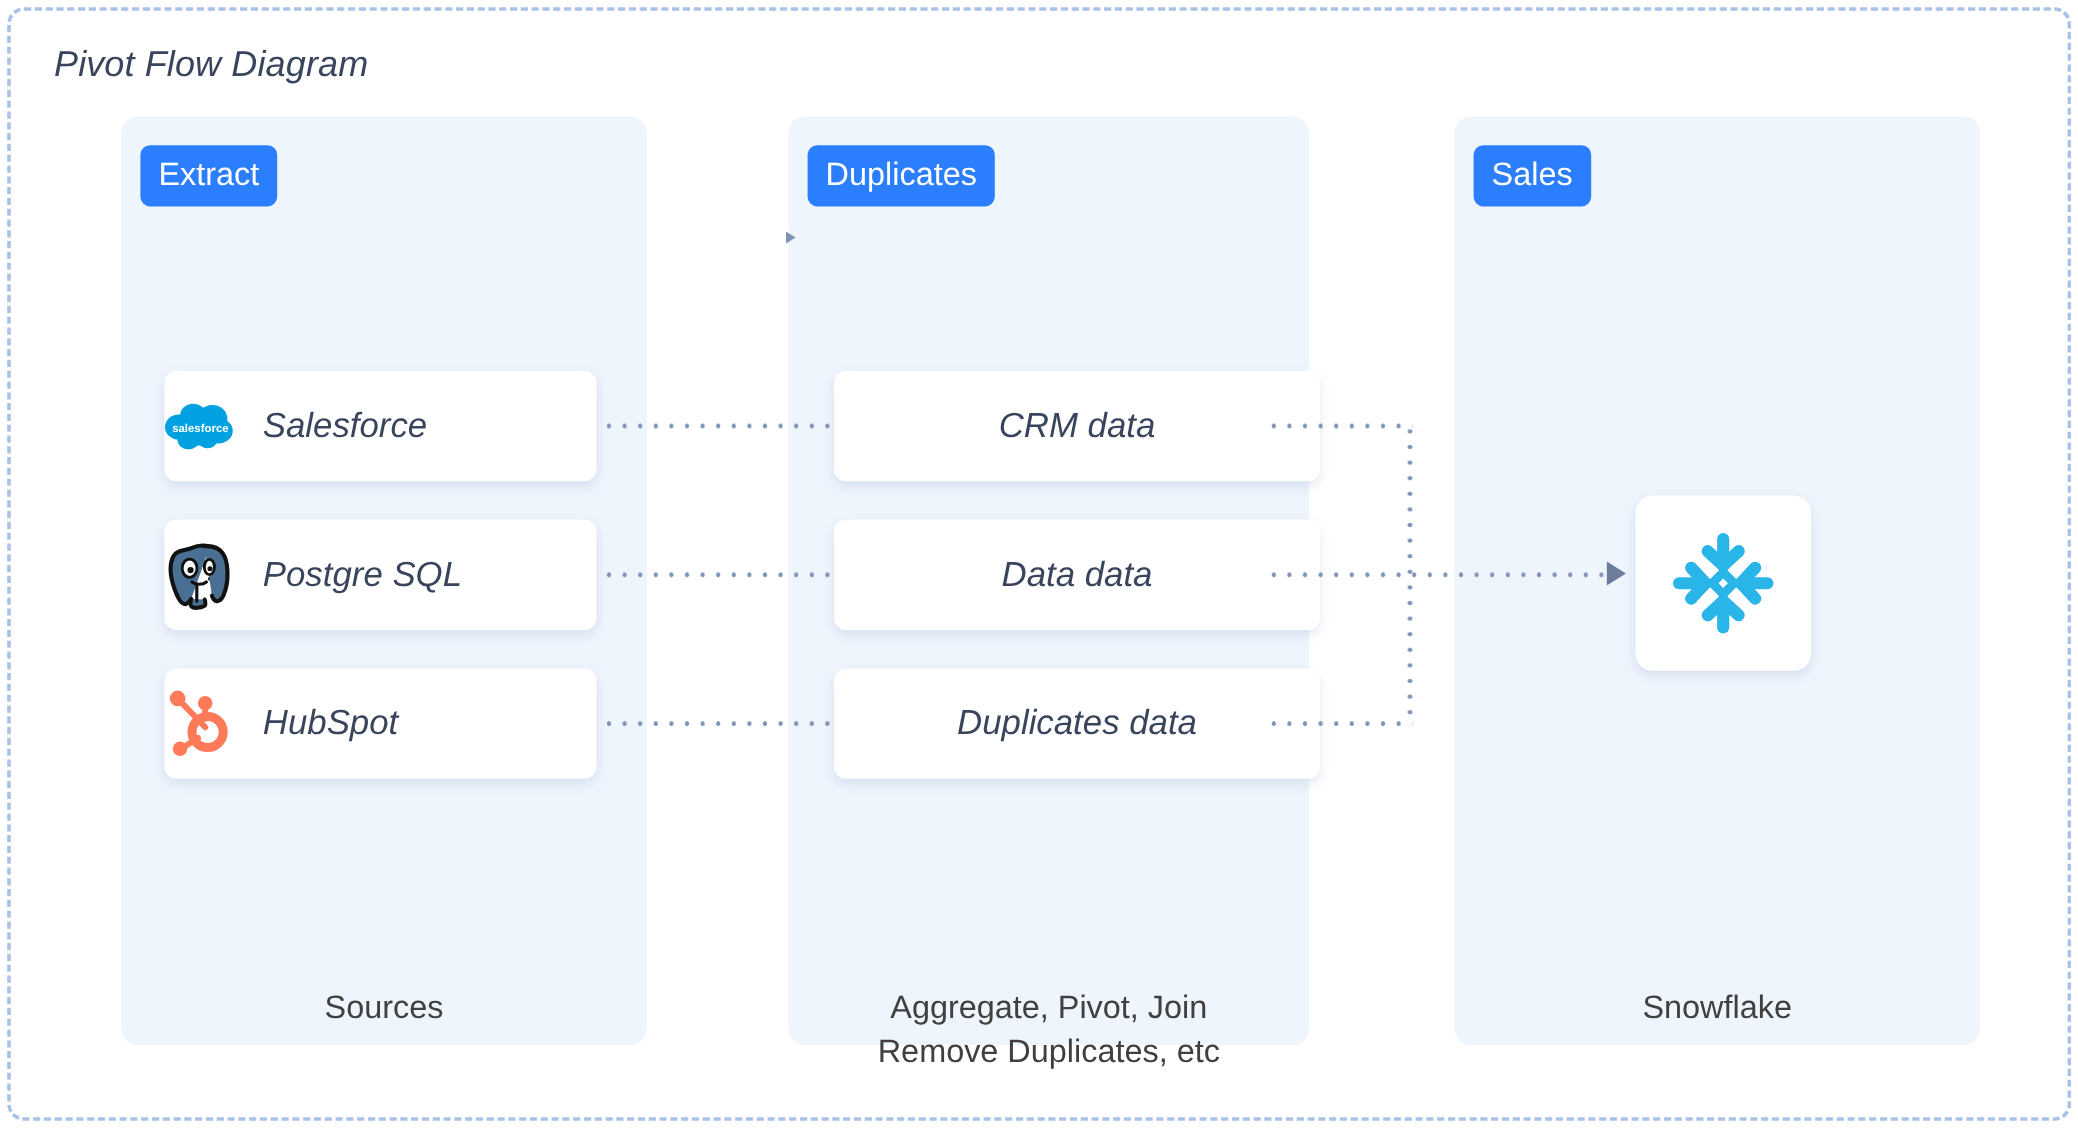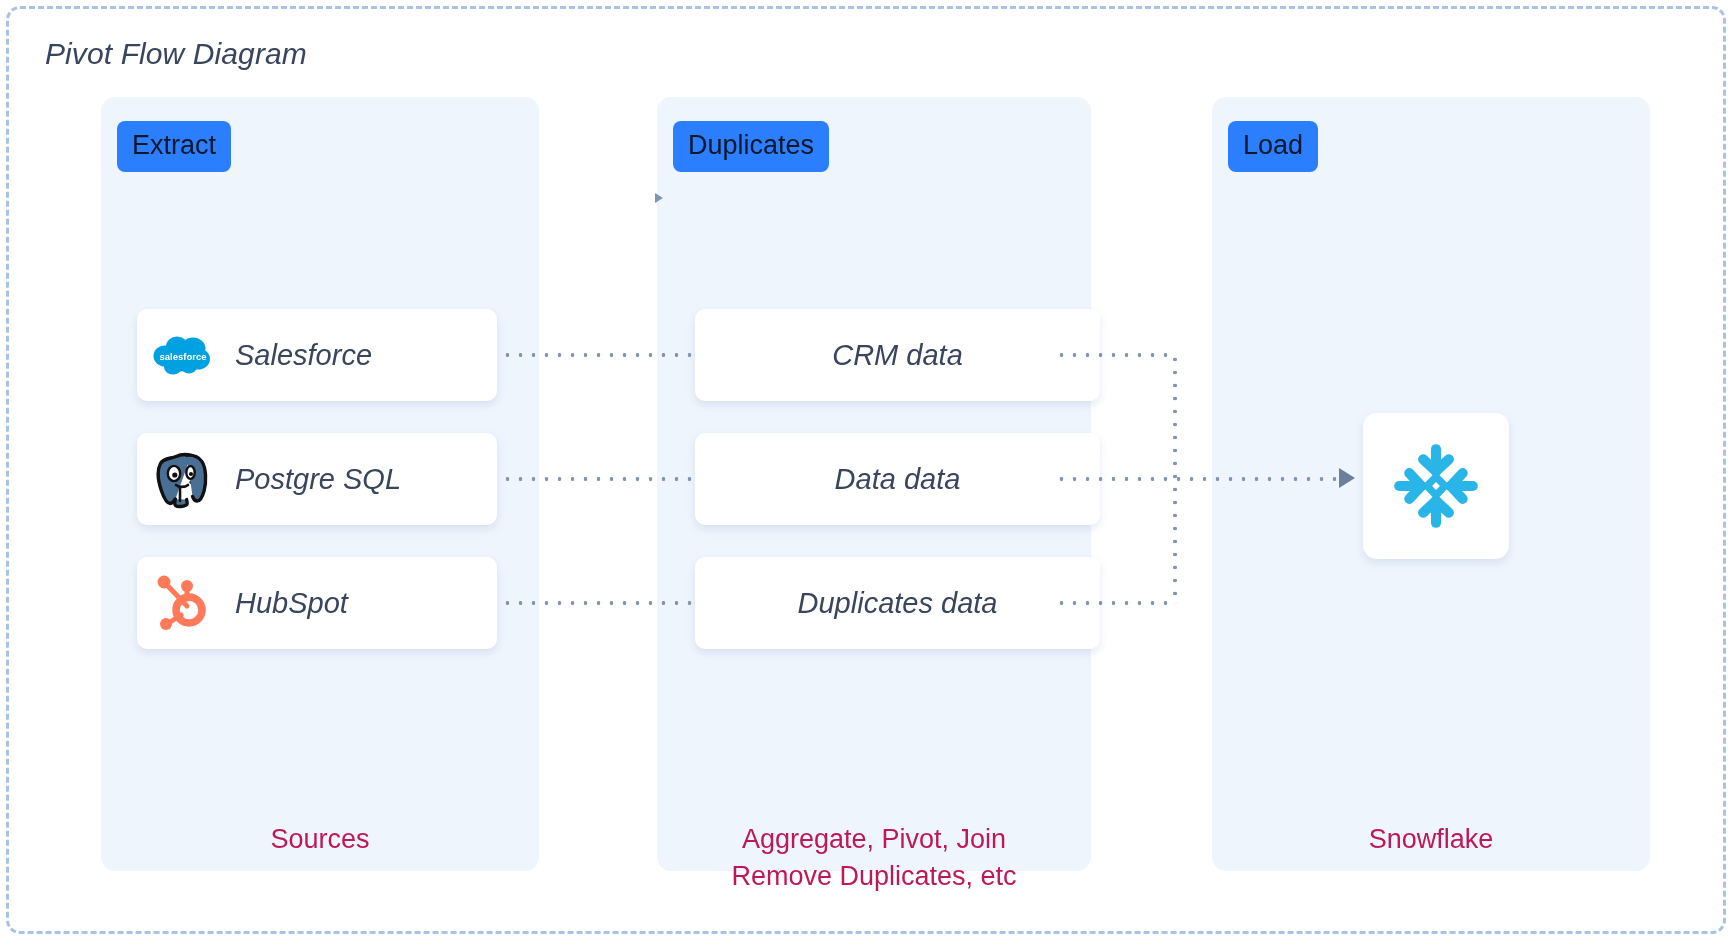--- a/index.html
+++ b/index.html
@@ -49,34 +49,34 @@
   }
   #stage-extract   { left: 92px;   width: 438px; }
   #stage-transform { left: 648px;  width: 434px; }
   #stage-load      { left: 1203px; width: 438px; }
 
   .stage-badge {
     position: absolute;
     top: 24px;
     left: 16px;
     background: #2b7fff;
-    color: #0f172a;
+    color: #ffffff;
     font-size: 27px;
     line-height: 1;
     padding: 11px 15px 13px 15px;
     border-radius: 8px;
     white-space: nowrap;
   }
 
   .stage-caption {
     position: absolute;
     left: 0;
     right: 0;
     text-align: center;
-    color: #be185d;
+    color: #404040;
     font-size: 27px;
     line-height: 37px;
     white-space: pre-line;
   }
   #caption-extract   { top: 724px; }
   #caption-transform { top: 724px; }
   #caption-load      { top: 724px; }
 
   
   .node-card {
@@ -85,21 +85,21 @@
     border-radius: 10px;
     box-shadow: 0 4px 9px rgba(130, 155, 195, 0.22);
     box-sizing: border-box;
   }
   .source-card {
     left: 128px;
     width: 360px;
     height: 92px;
     display: flex;
     align-items: center;
-    padding-left: 16px;
+    padding-left: 0;
   }
   .source-card .logo-slot {
     width: 62px;
     height: 62px;
     flex: 0 0 62px;
     display: flex;
     align-items: center;
     justify-content: center;
   }
   .source-card .node-label {
@@ -278,21 +278,21 @@
     <span class="node-label">CRM data</span>
   </div>
   <div id="card-sales-data" class="node-card dataset-card">
     <span class="node-label">Data data</span>
   </div>
   <div id="card-marketing-data" class="node-card dataset-card">
     <span class="node-label">Duplicates data</span>
   </div>
 
   <div id="stage-load" class="stage-panel">
-    <div class="stage-badge">Load</div>
+    <div class="stage-badge">Sales</div>
     <div id="caption-load" class="stage-caption">Snowflake</div>
   </div>
 
   <div id="card-snowflake" class="node-card">
     <span>
       <svg class="logo-svg" width="92" height="92" viewBox="0 0 100 100" aria-hidden="true">
         <g fill="none" stroke="#29b5e8" stroke-width="11" stroke-linecap="round" stroke-linejoin="round">
 
           <path d="M50 10 L50 34"></path>
           <path d="M36 21 L50 34 L64 21"></path>

